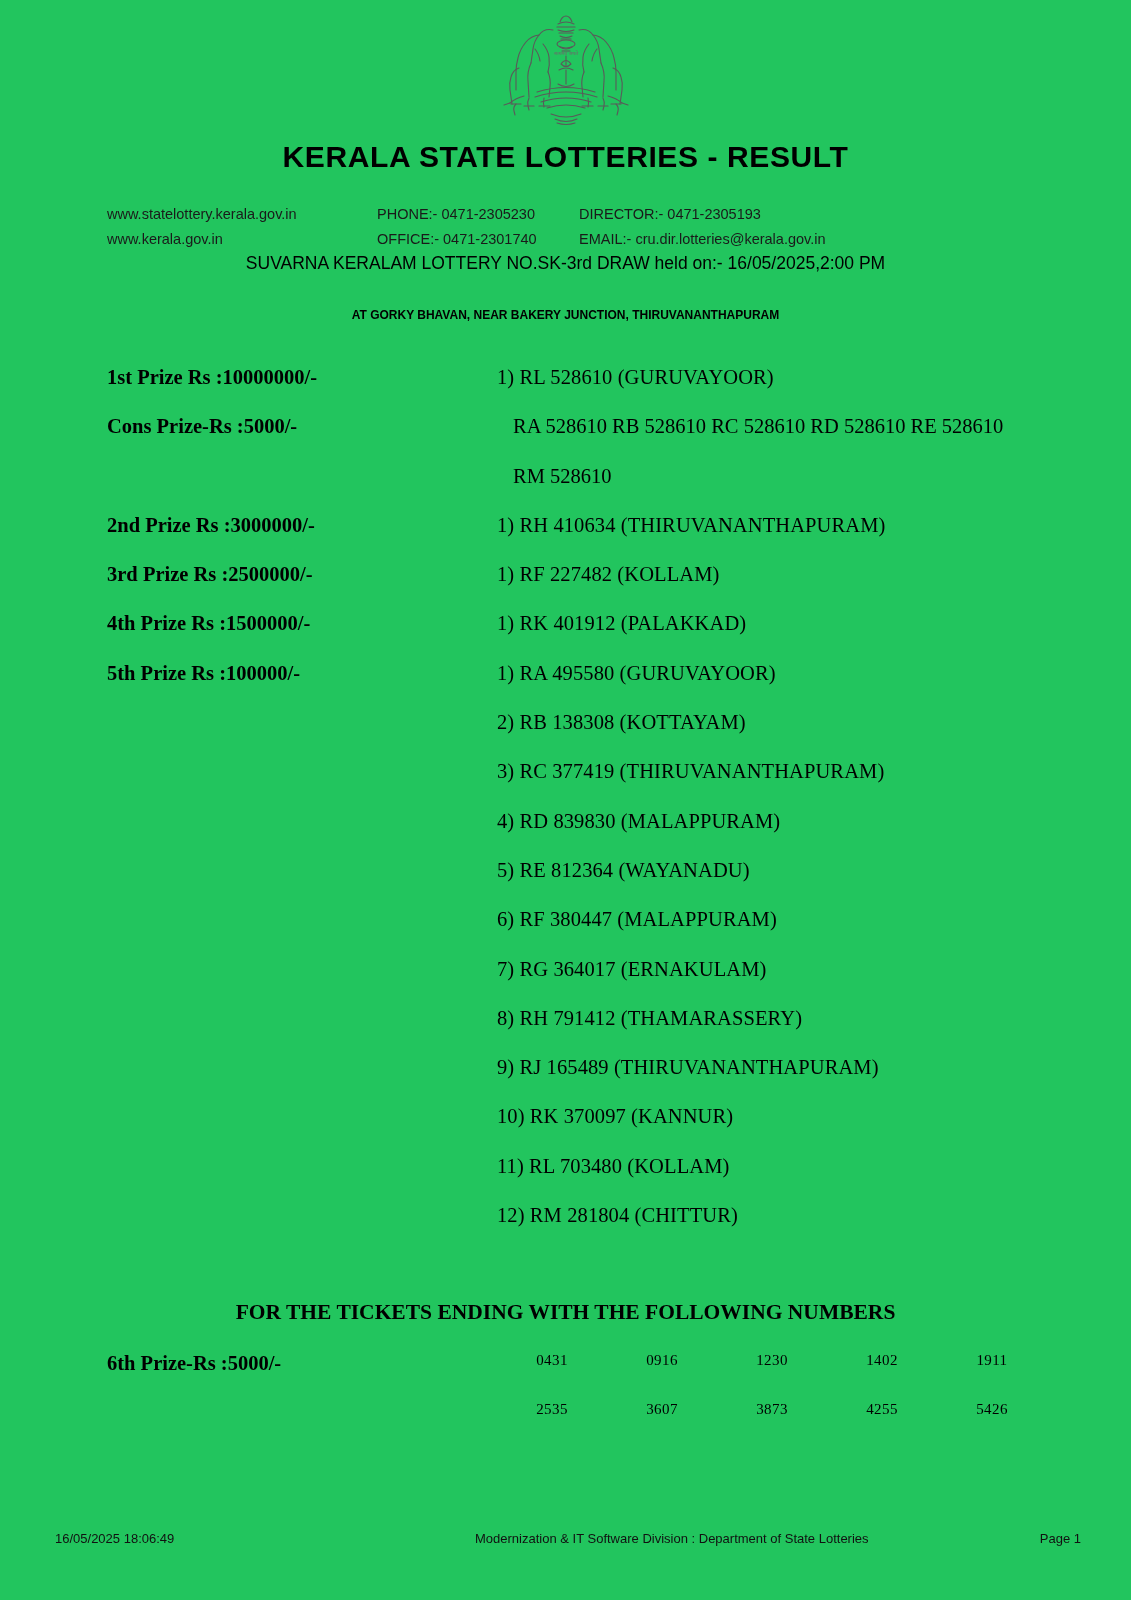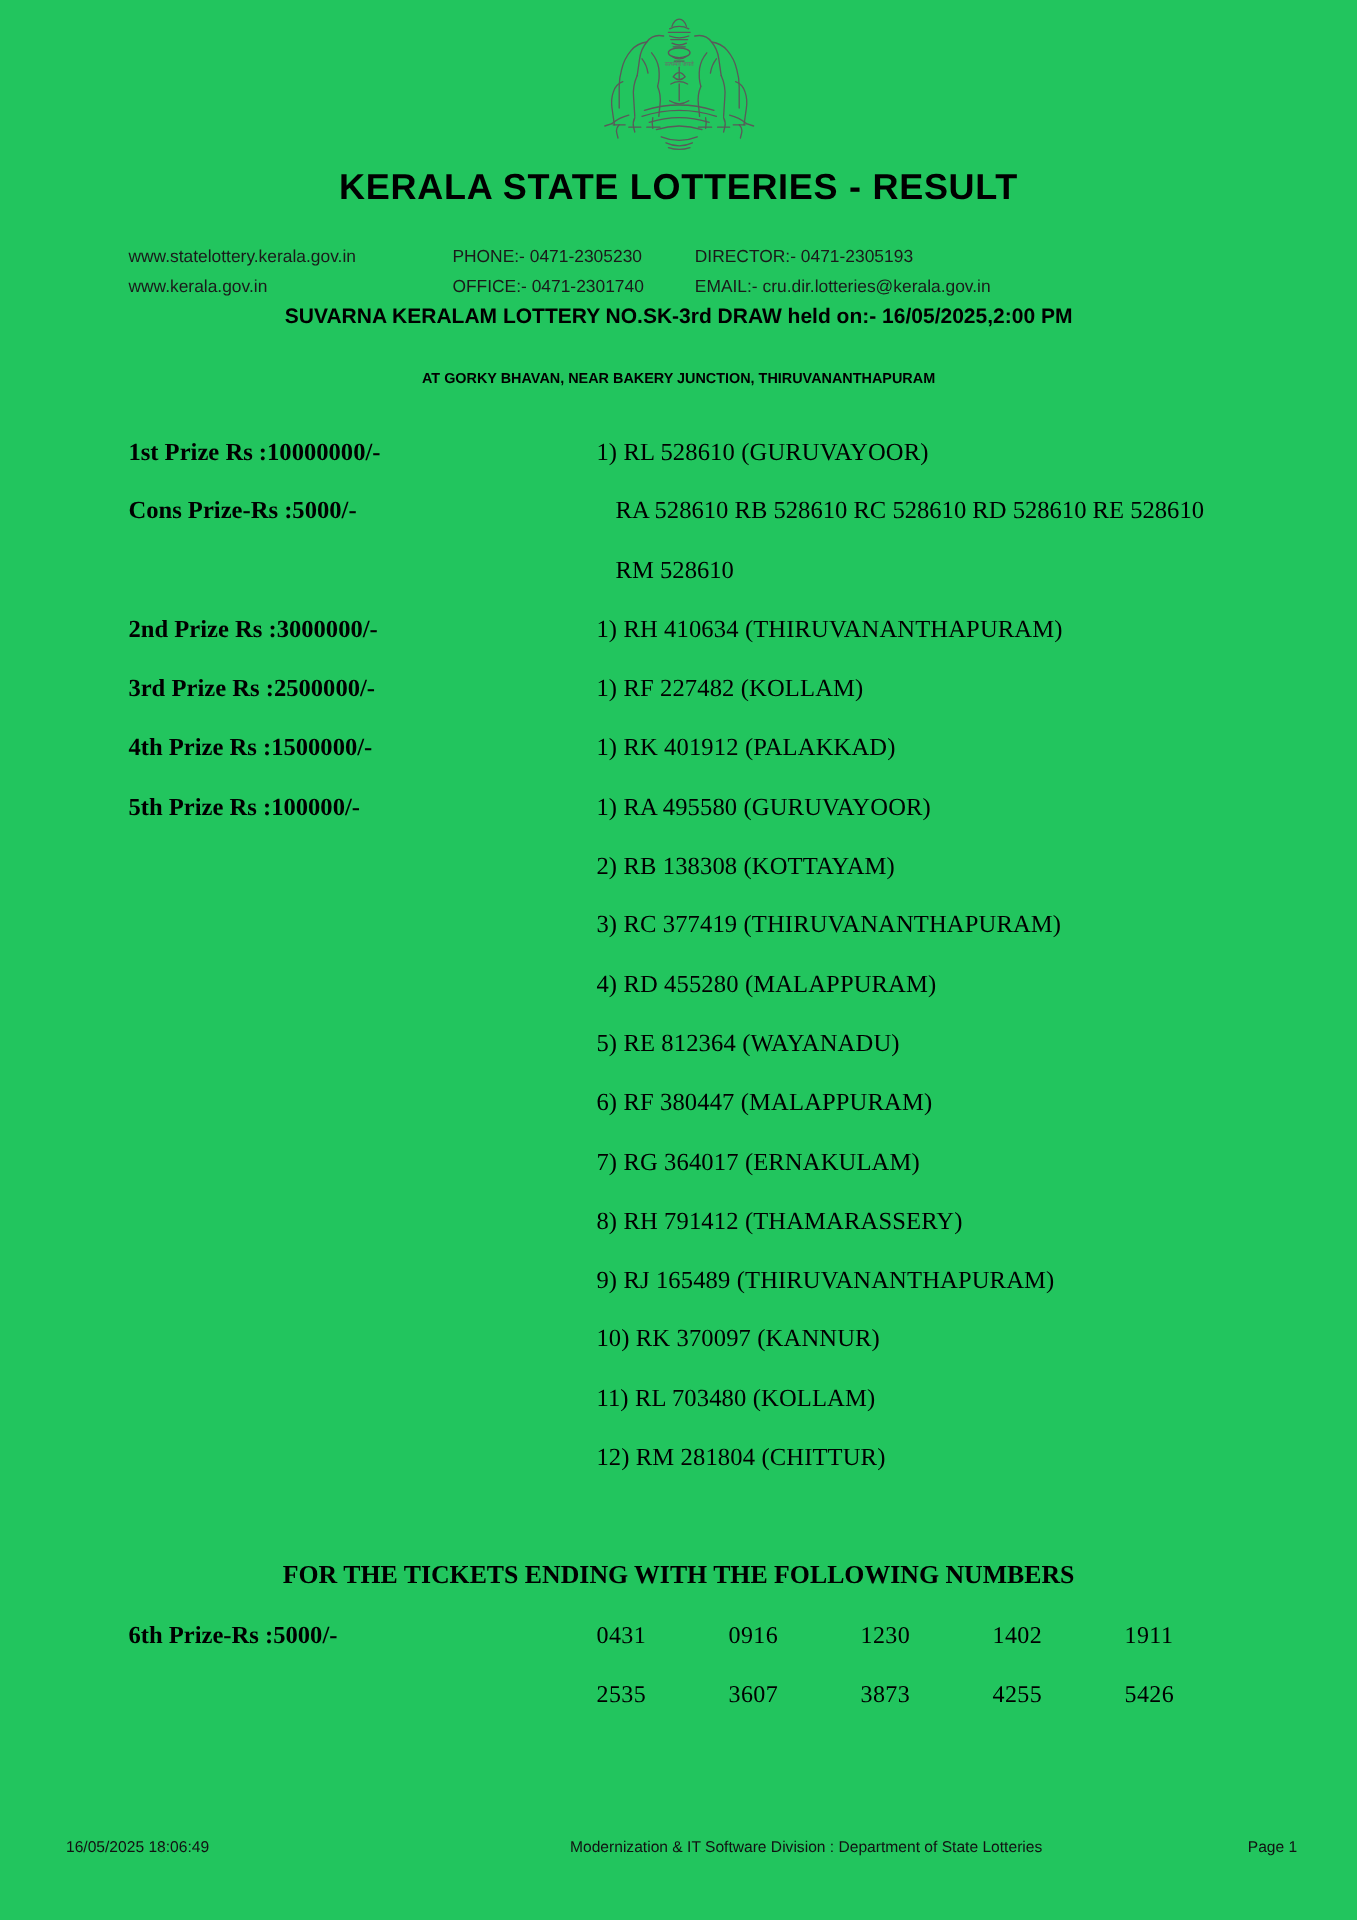--- a/index.html
+++ b/index.html
@@ -67,21 +67,21 @@
   .c-col2 { width: 202px; flex: 0 0 202px; }
   .c-col3 { flex: 1 1 auto; }
 
   
   .draw-line {
     position: absolute;
     left: 0; right: 0;
     top: 253px;
     text-align: center;
     font-family: "Liberation Sans", "DejaVu Sans", sans-serif;
-    font-weight: bold;
+    font-weight: normal;
     font-size: 17.5px;
     white-space: nowrap;
   }
   .venue-line {
     position: absolute;
     left: 0; right: 0;
     top: 308px;
     text-align: center;
     font-family: "Liberation Sans", "DejaVu Sans", sans-serif;
     font-weight: bold;
@@ -151,22 +151,22 @@
     top: 1352px;
     width: 520px;
   }
   .num-row {
     display: flex;
     height: 49.3px;
   }
   .num-cell {
     width: 110px;
     flex: 0 0 110px;
-    font-size: 20px;
-    text-align: left;
+    font-size: 15px;
+    text-align: center;
     letter-spacing: 0.4px;
   }
 
   
   .footer {
     position: absolute;
     left: 55px;
     right: 40px;
     top: 1531px;
     font-family: "Liberation Sans", "DejaVu Sans", sans-serif;
@@ -307,21 +307,21 @@
       <span class="prize-label">5th Prize Rs :100000/-</span>
       <span class="prize-value">1) RA 495580 (GURUVAYOOR)</span>
     </div>
     <div class="prize-row">
       <span class="prize-value">2) RB 138308 (KOTTAYAM)</span>
     </div>
     <div class="prize-row">
       <span class="prize-value">3) RC 377419 (THIRUVANANTHAPURAM)</span>
     </div>
     <div class="prize-row">
-      <span class="prize-value">4) RD 455280 (MALAPPURAM)</span>
+      <span class="prize-value">4) RD 839830 (MALAPPURAM)</span>
     </div>
     <div class="prize-row">
       <span class="prize-value">5) RE 812364 (WAYANADU)</span>
     </div>
     <div class="prize-row">
       <span class="prize-value">6) RF 380447 (MALAPPURAM)</span>
     </div>
     <div class="prize-row">
       <span class="prize-value">7) RG 364017 (ERNAKULAM)</span>
     </div>

